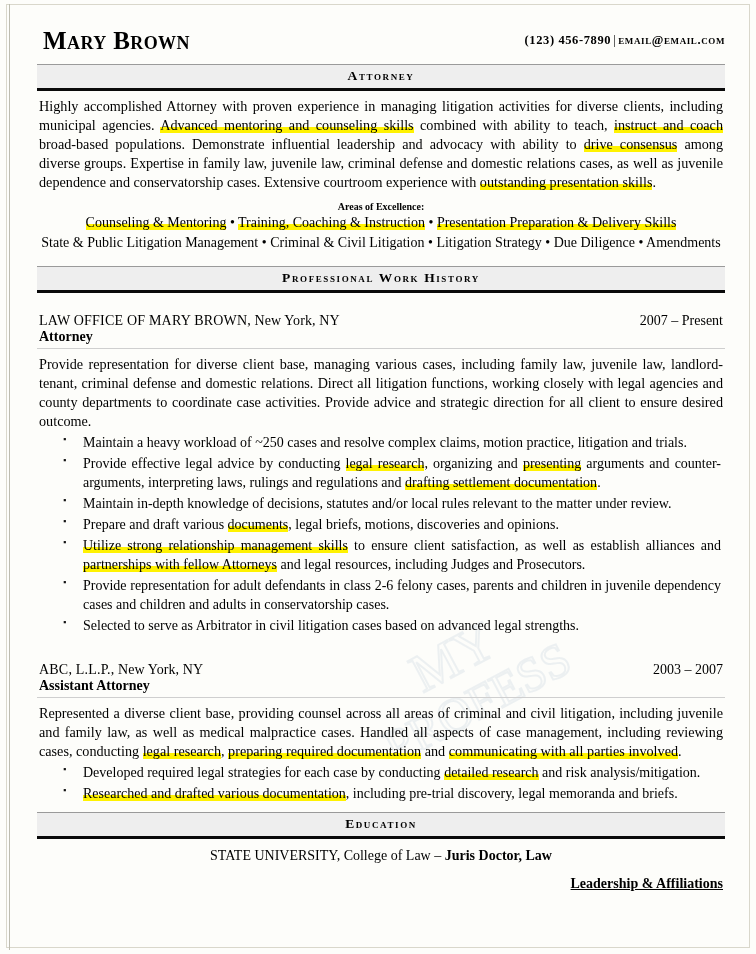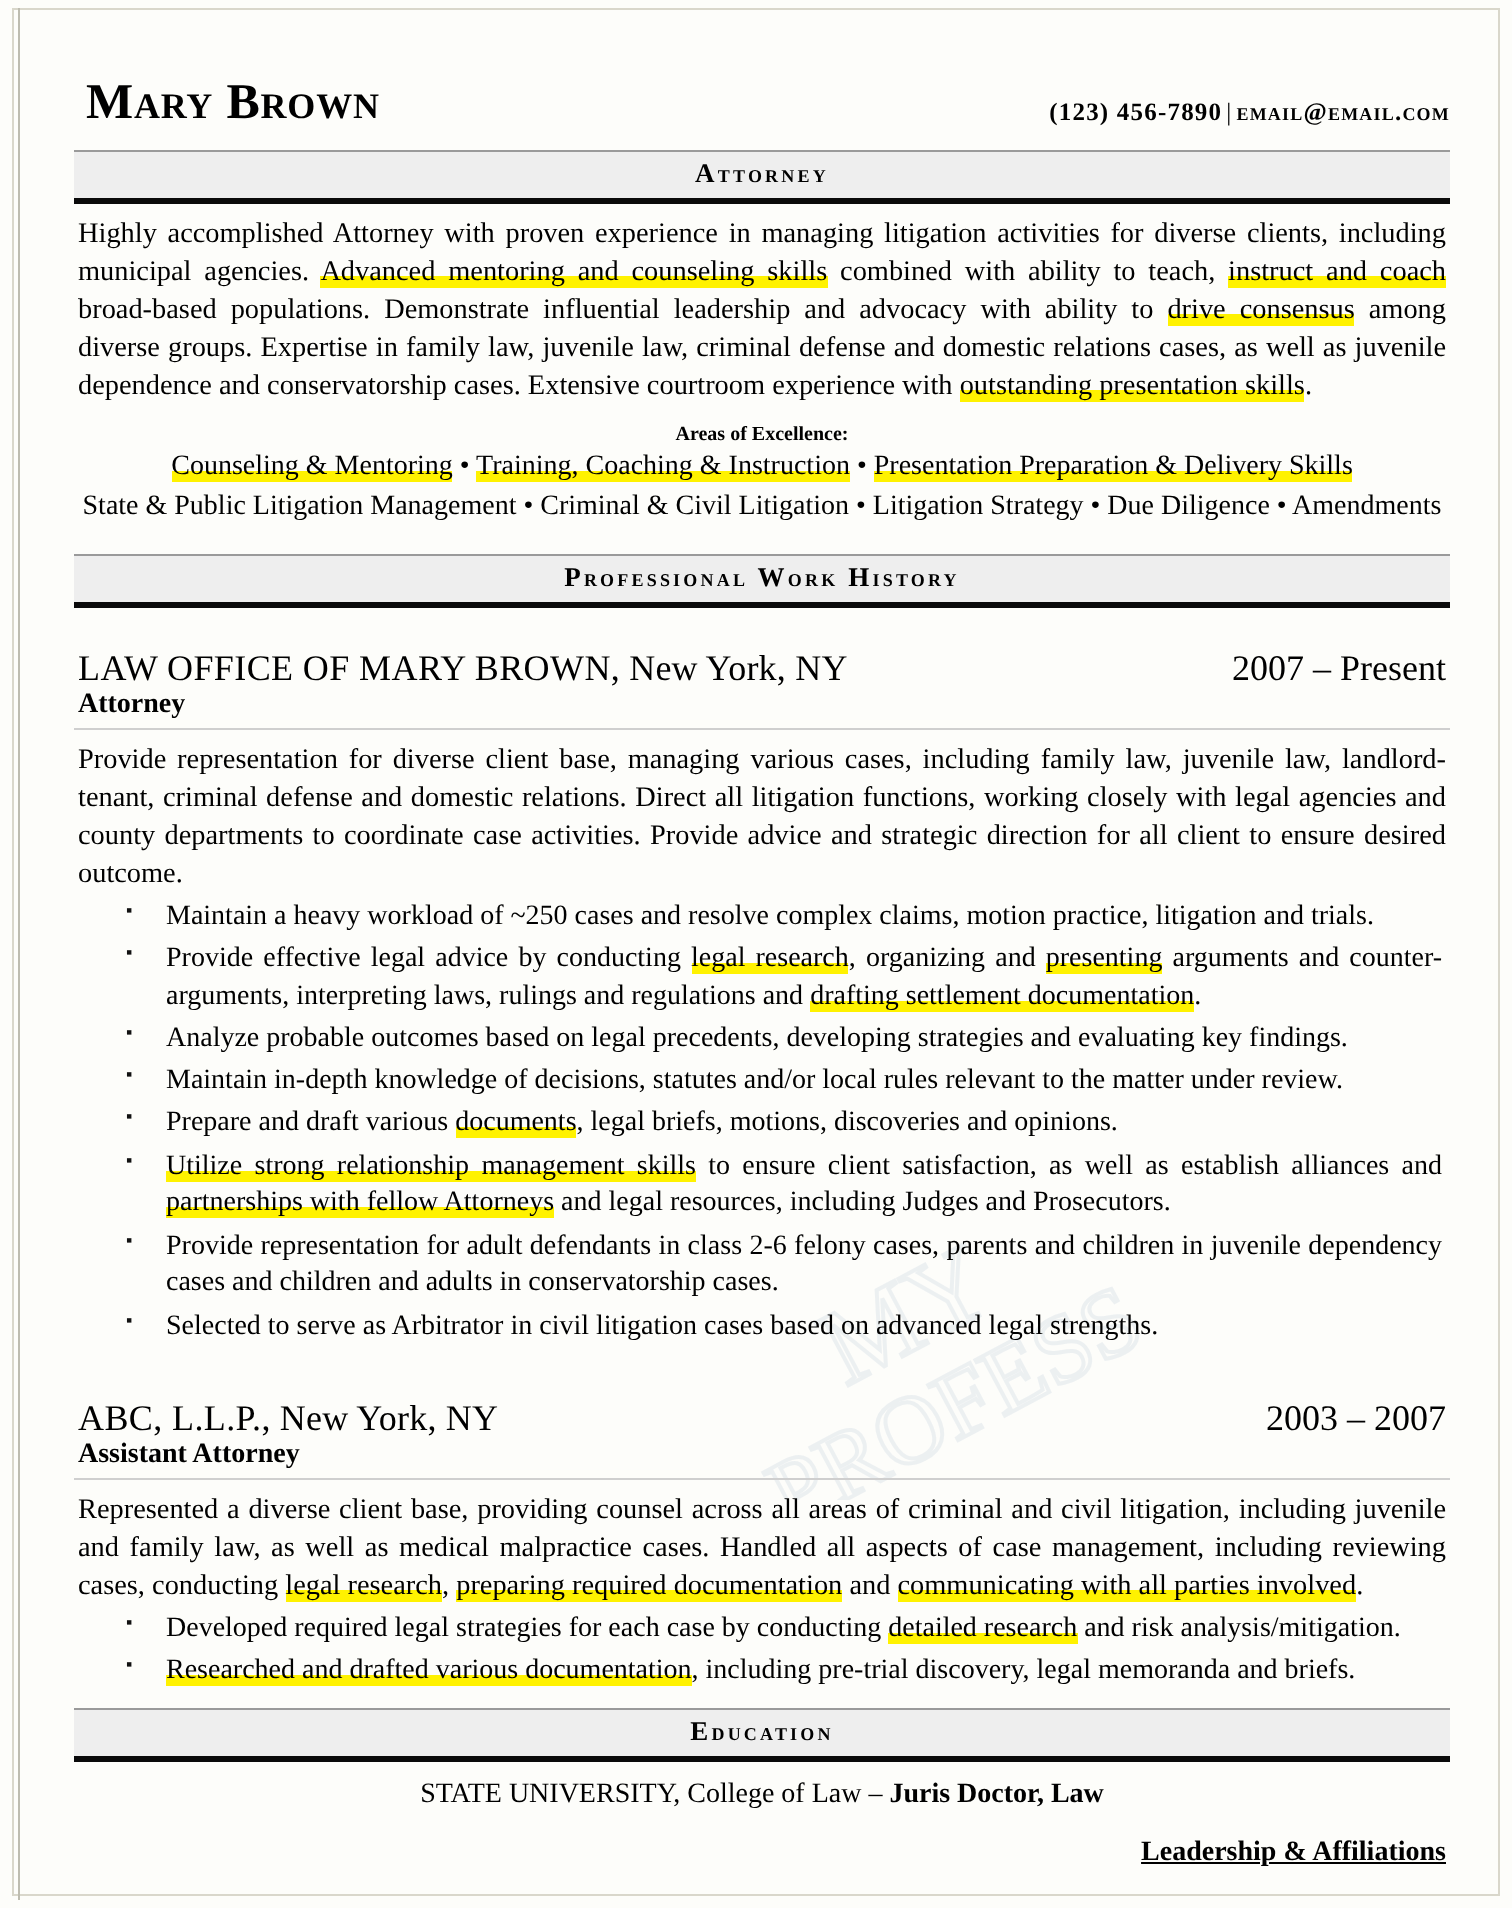--- a/index.html
+++ b/index.html
@@ -59,24 +59,23 @@
     height: 140px;
     z-index: 1;
     pointer-events: none;
     opacity: .5;
   }
   .watermark svg { width: 100%; height: 100%; }
 
   
   .head-row {
     display: flex;
-    align-items: flex-end;
+    align-items: center;
     justify-content: space-between;
     padding: 22px 6px 6px 16px;
-    margin-top: 11px;
   }
   .cand-name {
     font-size: 25px;
     font-weight: bold;
     letter-spacing: .4px;
     font-variant: small-caps;
     text-transform: capitalize;
     line-height: 1;
   }
   .contact {
@@ -132,21 +131,21 @@
   .hl {
     background-image: linear-gradient(to bottom, rgba(255,242,0,0) 0%, rgba(255,242,0,0) 62%, #fff200 62%, #fff200 100%);
     background-repeat: no-repeat;
   }
 
   
   .job-head {
     display: flex;
     justify-content: space-between;
     align-items: baseline;
-    font-size: 18px;
+    font-size: 14px;
     padding: 20px 8px 0 12px;
   }
   .job-org { letter-spacing: .1px; }
   .job-org .org-name { font-variant: small-caps; text-transform: capitalize; letter-spacing: .2px;}
   .job-dates { white-space: nowrap; }
   .job-title {
     font-size: 14px;
     font-weight: bold;
     padding: 0 8px 3px 12px;
   }
@@ -242,21 +241,20 @@
       <div class="job-title">Attorney</div>
       <div class="rule"></div>
 
       <div class="block">
         <p class="para">Provide representation for diverse client base, managing various cases, including family law, juvenile law, landlord-tenant, criminal defense and domestic relations. Direct all litigation functions, working closely with legal agencies and county departments to coordinate case activities. Provide advice and strategic direction for all client to ensure desired outcome.</p>
       </div>
 
       <ul class="bullets">
         <li><span>Maintain a heavy workload of ~250 cases and resolve complex claims, motion practice, litigation and trials.</span></li>
         <li><span>Provide effective legal advice by conducting </span><span class="hl">legal research</span><span>, organizing and </span><span class="hl">presenting</span><span> arguments and counter-arguments, interpreting laws, rulings and regulations and </span><span class="hl">drafting settlement documentation</span><span>.</span></li>
-        <li><span>Analyze probable outcomes based on legal precedents, developing strategies and evaluating key findings.</span></li>
         <li><span>Maintain in-depth knowledge of decisions, statutes and/or local rules relevant to the matter under review.</span></li>
         <li><span>Prepare and draft various </span><span class="hl">documents</span><span>, legal briefs, motions, discoveries and opinions.</span></li>
         <li><span></span><span class="hl">Utilize strong relationship management skills</span><span> to ensure client satisfaction, as well as establish alliances and </span><span class="hl">partnerships with fellow Attorneys</span><span> and legal resources, including Judges and Prosecutors.</span></li>
         <li><span>Provide representation for adult defendants in class 2-6 felony cases, parents and children in juvenile dependency cases and children and adults in conservatorship cases.</span></li>
         <li><span>Selected to serve as Arbitrator in civil litigation cases based on advanced legal strengths.</span></li>
       </ul>
     </div>
 
     <div style="margin-top:6px;">
       <div class="job-head">

